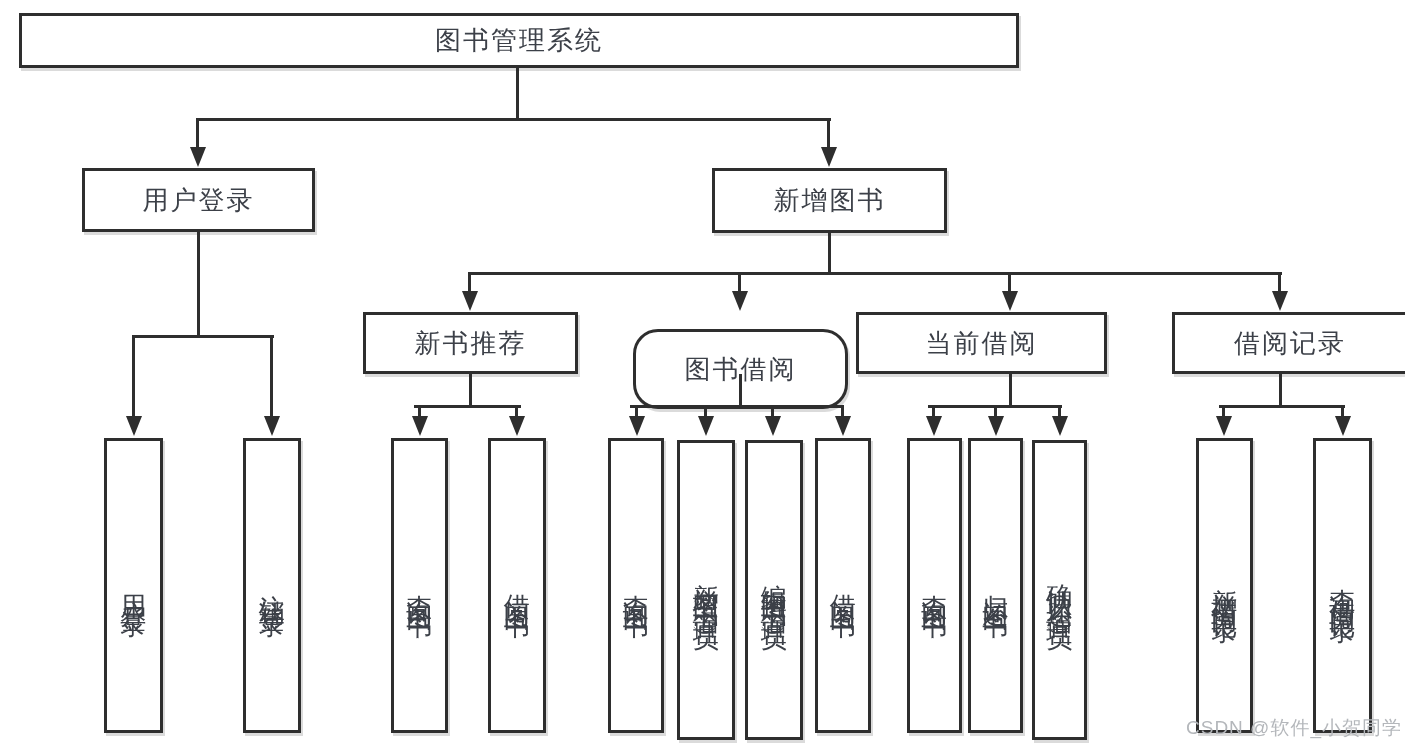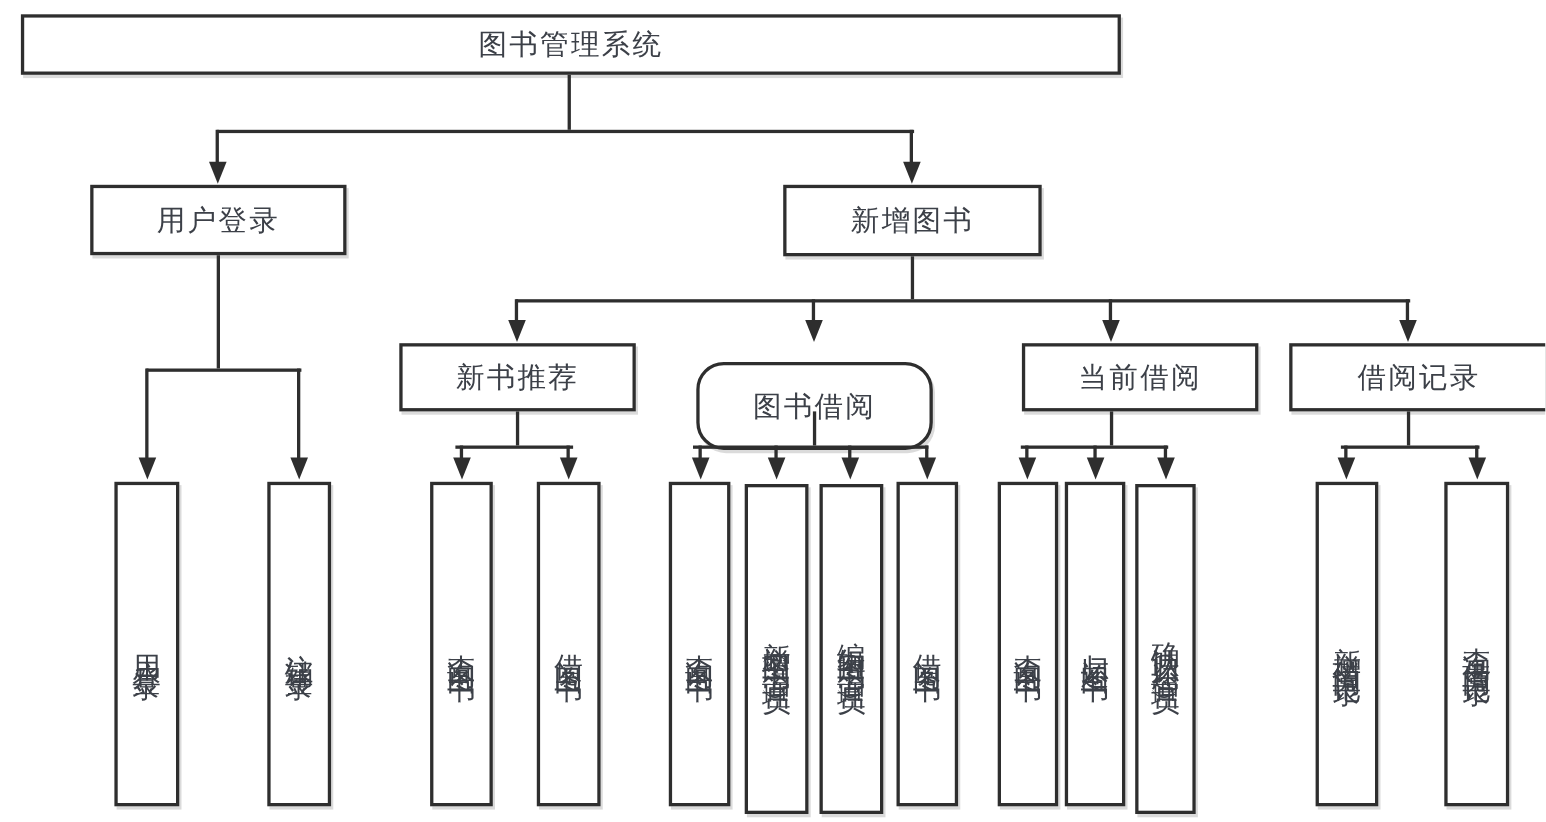--- a/index.html
+++ b/index.html
@@ -113,21 +113,21 @@
       <div class="stem"></div>
       <div class="head"></div>
     </div>
 
   <div class="box" style="left:363px;top:312px;width:215px;height:62px;">
     <span class="hlabel">新书推荐</span>
   </div>
   <div class="box" style="left:633px;top:329px;width:215px;height:80px;border-radius:25px;">
     <span class="hlabel">图书借阅</span>
   </div>
-  <div class="box" style="left:929px;top:312px;width:215px;height:62px;font-family:Liberation Serif, serif;">
+  <div class="box" style="left:856px;top:312px;width:251px;height:62px;font-family:Liberation Serif, serif;">
     <span class="hlabel">当前借阅</span>
   </div>
   <div class="box" style="left:1172px;top:312px;width:236px;height:62px;">
     <span class="hlabel">借阅记录</span>
   </div>
 
   <div class="v-line" style="left:469px;top:374px;height:31px;"></div>
   <div class="h-line" style="left:414px;top:405px;width:107px;"></div>
   <div class="arrow" style="left:412px;top:405px;height:31px;">
       <div class="stem"></div>
@@ -220,14 +220,15 @@
     <span class="vlabel">确认归还（管理员）</span>
   </div>
 
   <div class="box" style="left:1196px;top:438px;width:57px;height:295px;">
     <span class="vlabel">新增借阅记录</span>
   </div>
   <div class="box" style="left:1313px;top:438px;width:59px;height:295px;">
     <span class="vlabel">查询借阅记录</span>
   </div>
 
+  <div class="watermark">CSDN @软件_小贺同学</div>
 
 </div>
 
 </body></html>

